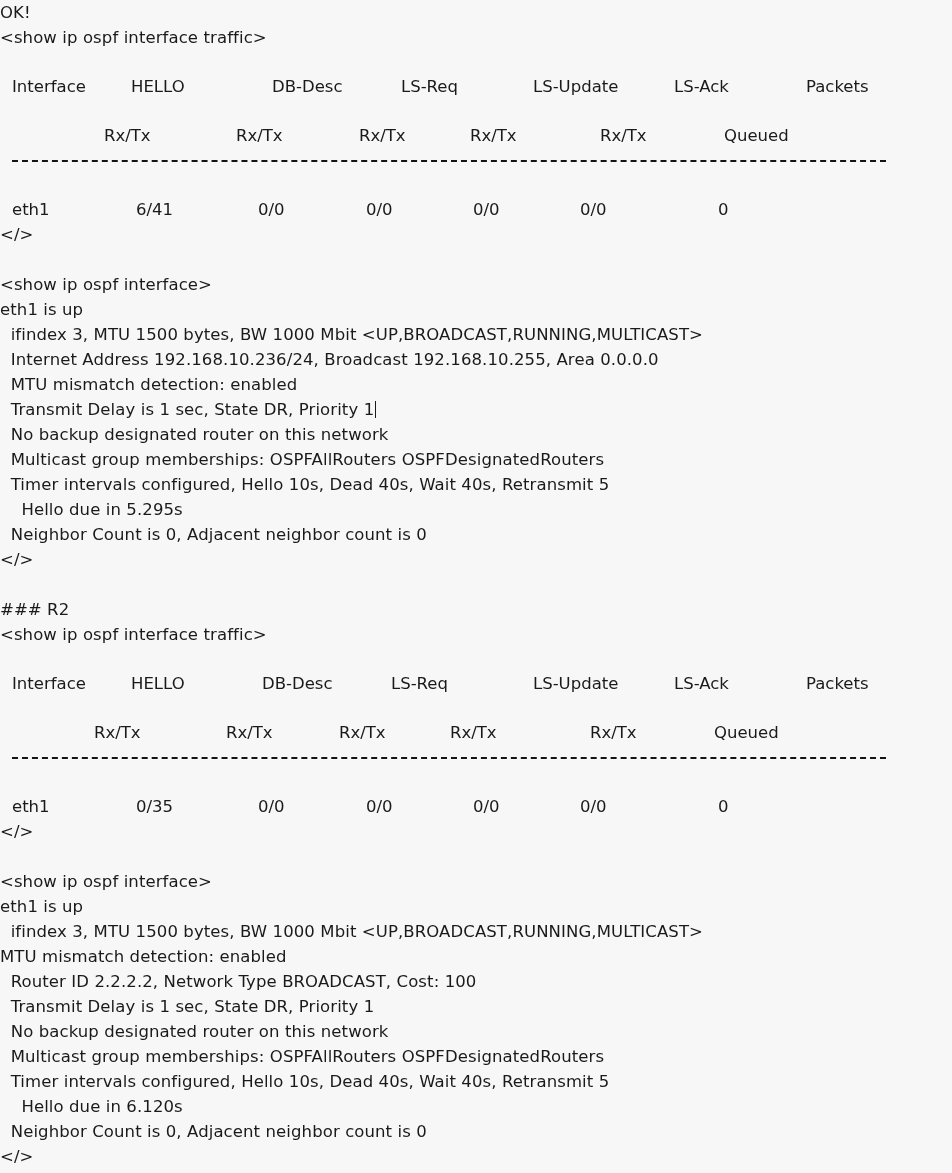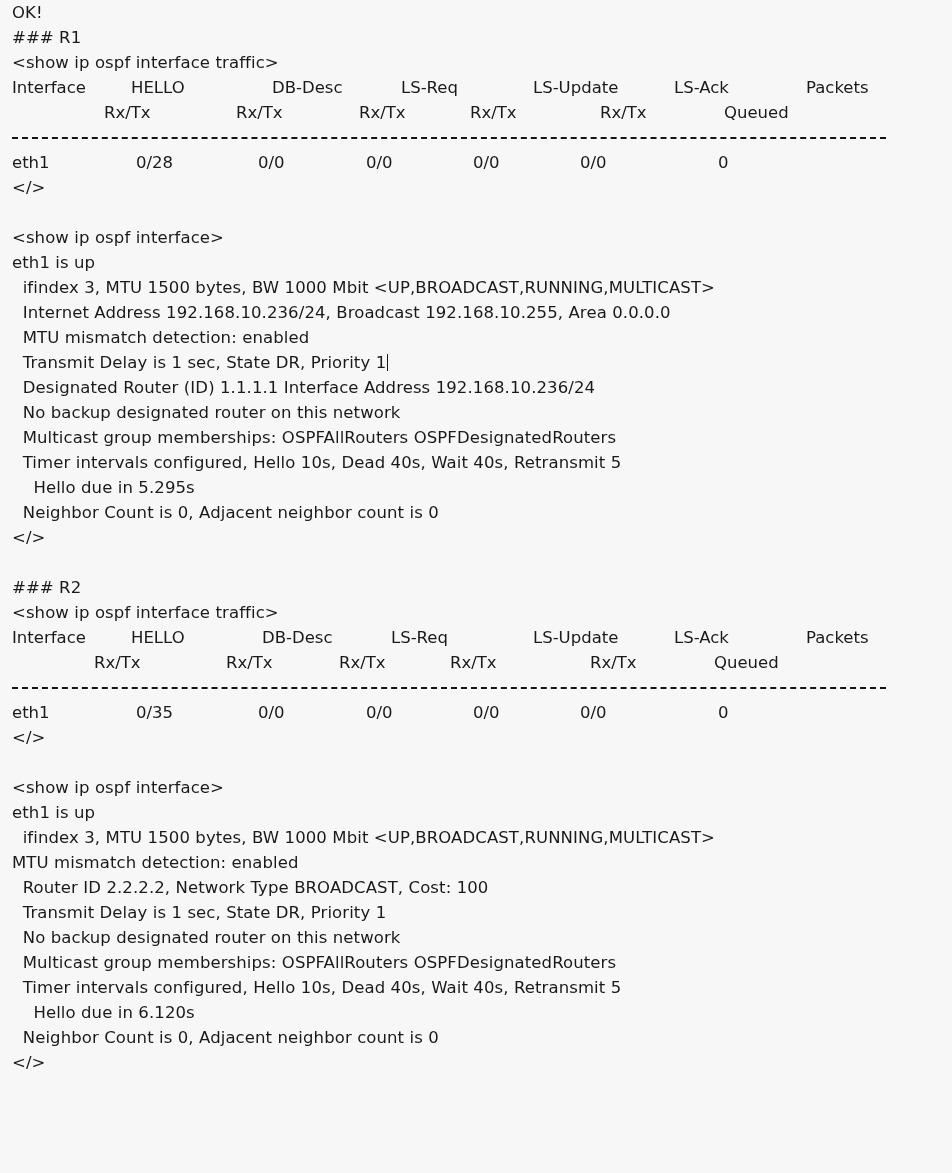--- a/index.html
+++ b/index.html
@@ -21,21 +21,20 @@
     padding: 0;
     box-sizing: border-box;
   }
   .line {
     position: relative;
     height: 25px;
     line-height: 25px;
     font-size: 16.5px;
     color: #1a1a1a;
     white-space: pre;
-    padding-left: 12px;
     letter-spacing: 0.1px;
   }
   .sep {
     position: relative;
     height: 25px;
     line-height: 25px;
     padding-left: 12px;
   }
   .sep .rule {
     display: block;
@@ -47,20 +46,21 @@
     border-top: 2px dashed #141414;
   }
   
   .row {
     position: relative;
     height: 25px;
     line-height: 25px;
     font-size: 16.5px;
     color: #1a1a1a;
     white-space: pre;
+    margin-top: 24px;
   }
   .row .cell {
     position: absolute;
     top: 0;
     white-space: pre;
   }
   .caret {
     display: inline-block;
     width: 1px;
     height: 17px;
@@ -68,37 +68,35 @@
     vertical-align: -3px;
     margin-left: 1px;
   }
   .spacer { height: 25px; }
 </style>
 </head>
 <body>
 
 <div id="console">
     <div class="line">OK!</div>
-    <div class="line">### R1</div>
     <div class="line">&lt;show ip ospf interface traffic&gt;</div>
     <div class="row"><span class="cell" style="left: 12px;">Interface</span><span class="cell" style="left: 131px;">HELLO</span><span class="cell" style="left: 272px;">DB-Desc</span><span class="cell" style="left: 401px;">LS-Req</span><span class="cell" style="left: 533px;">LS-Update</span><span class="cell" style="left: 674px;">LS-Ack</span><span class="cell" style="left: 806px;">Packets</span></div>
     <div class="row"><span class="cell" style="left: 104px;">Rx/Tx</span><span class="cell" style="left: 236px;">Rx/Tx</span><span class="cell" style="left: 359px;">Rx/Tx</span><span class="cell" style="left: 470px;">Rx/Tx</span><span class="cell" style="left: 600px;">Rx/Tx</span><span class="cell" style="left: 724px;">Queued</span></div>
     <div class="sep">
       <span class="rule"></span>
     </div>
-    <div class="row"><span class="cell" style="left: 12px;">eth1</span><span class="cell" style="left: 136px;">0/28</span><span class="cell" style="left: 258px;">0/0</span><span class="cell" style="left: 366px;">0/0</span><span class="cell" style="left: 473px;">0/0</span><span class="cell" style="left: 580px;">0/0</span><span class="cell" style="left: 718px;">0</span></div>
+    <div class="row"><span class="cell" style="left: 12px;">eth1</span><span class="cell" style="left: 136px;">6/41</span><span class="cell" style="left: 258px;">0/0</span><span class="cell" style="left: 366px;">0/0</span><span class="cell" style="left: 473px;">0/0</span><span class="cell" style="left: 580px;">0/0</span><span class="cell" style="left: 718px;">0</span></div>
     <div class="line">&lt;/&gt;</div>
     <div class="spacer"></div>
     <div class="line">&lt;show ip ospf interface&gt;</div>
     <div class="line">eth1 is up</div>
     <div class="line">  ifindex 3, MTU 1500 bytes, BW 1000 Mbit &lt;UP,BROADCAST,RUNNING,MULTICAST&gt;</div>
     <div class="line">  Internet Address 192.168.10.236/24, Broadcast 192.168.10.255, Area 0.0.0.0</div>
     <div class="line">  MTU mismatch detection: enabled</div>
     <div class="line">  Transmit Delay is 1 sec, State DR, Priority 1<span class="caret"></span></div>
-    <div class="line">  Designated Router (ID) 1.1.1.1 Interface Address 192.168.10.236/24</div>
     <div class="line">  No backup designated router on this network</div>
     <div class="line">  Multicast group memberships: OSPFAllRouters OSPFDesignatedRouters</div>
     <div class="line">  Timer intervals configured, Hello 10s, Dead 40s, Wait 40s, Retransmit 5</div>
     <div class="line">    Hello due in 5.295s</div>
     <div class="line">  Neighbor Count is 0, Adjacent neighbor count is 0</div>
     <div class="line">&lt;/&gt;</div>
     <div class="spacer"></div>
     <div class="line">### R2</div>
     <div class="line">&lt;show ip ospf interface traffic&gt;</div>
     <div class="row"><span class="cell" style="left: 12px;">Interface</span><span class="cell" style="left: 131px;">HELLO</span><span class="cell" style="left: 262px;">DB-Desc</span><span class="cell" style="left: 391px;">LS-Req</span><span class="cell" style="left: 533px;">LS-Update</span><span class="cell" style="left: 674px;">LS-Ack</span><span class="cell" style="left: 806px;">Packets</span></div>

